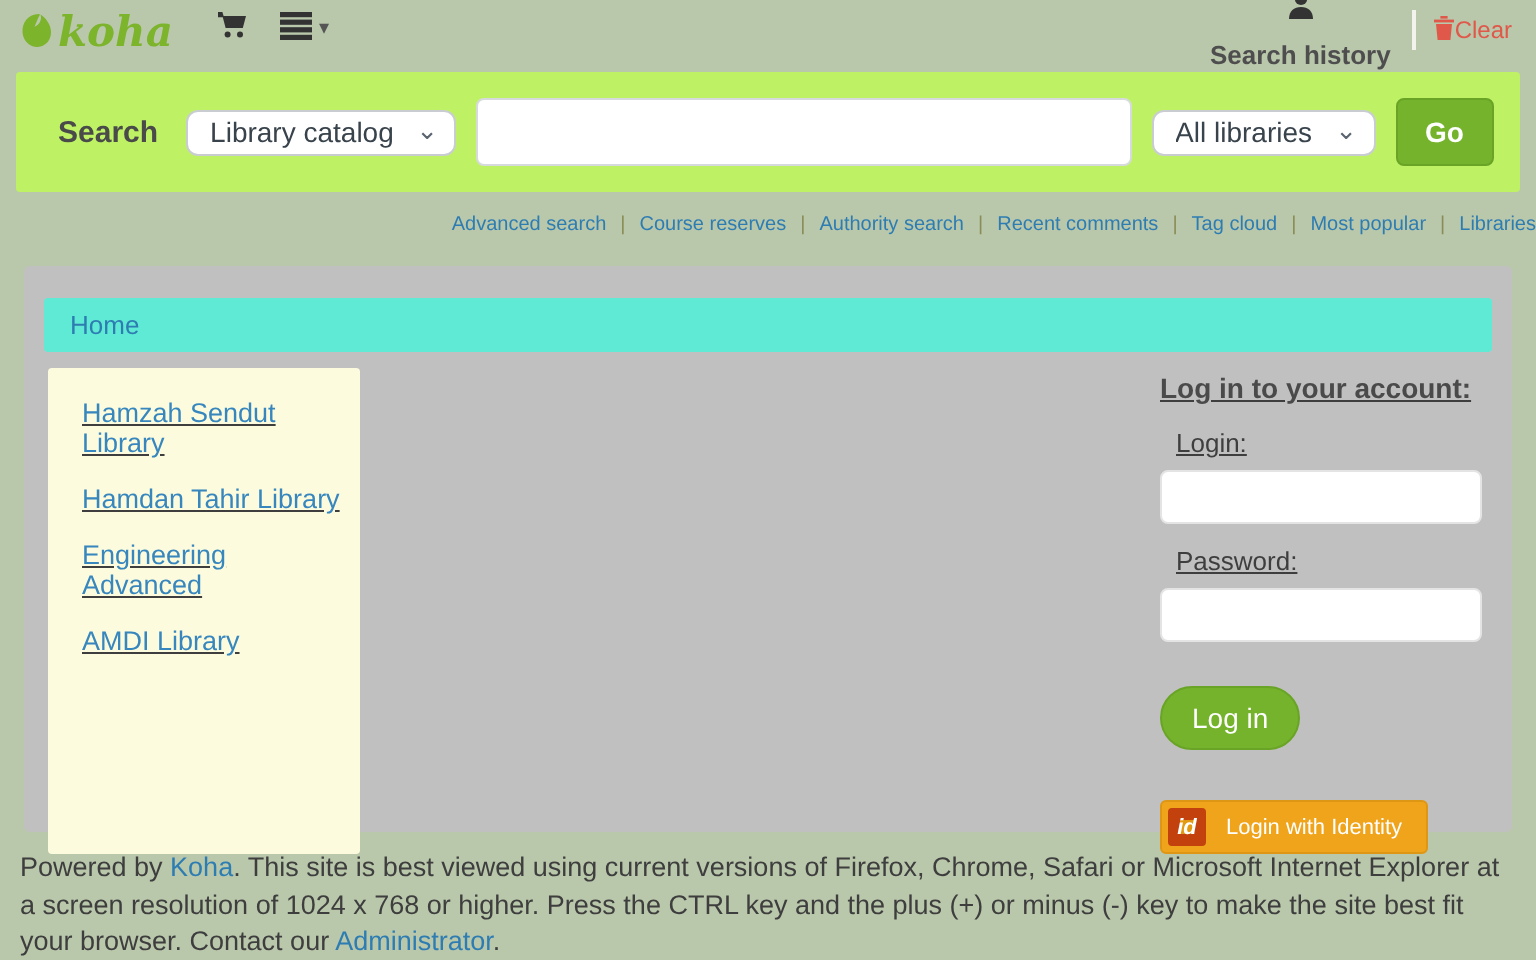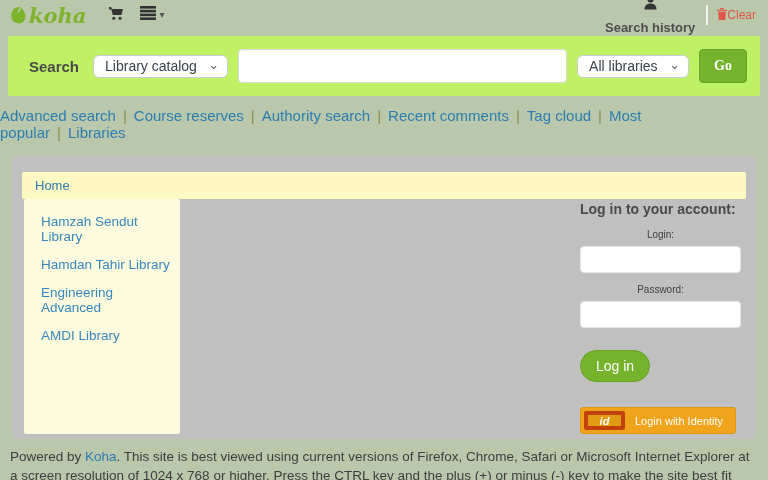--- a/index.html
+++ b/index.html
@@ -70,67 +70,67 @@
     flex: 1; height: 34px;
     border: 1px solid #d7dadc;
     border-radius: 4px;
     padding: 0 10px; font-size: 14px;
     background: #fff; color: #333;
   }
   .go-btn {
     height: 34px; padding: 0 14px;
     background: #74b32b; color: #fff;
     border: 1px solid #69a427; border-radius: 4px;
-    font-family: Liberation Serif, serif;
+    font-family: Liberation Sans, sans-serif;
     font-size: 14px; font-weight: bold; cursor: pointer;
   }
 
   
   .quicklinks {
-    text-align: left;
+    text-align: right;
     padding: 11px 0 12px 0;
-    font-size: 15px;
+    font-size: 10px;
   }
   .quicklinks a { color: #2e7db2; text-decoration: none; cursor: pointer; }
   .quicklinks .sep { color: #8a8d55; margin: 0 7px; }
 
   
   .main-panel {
     margin: 3px 12px 0 12px;
     background: #c1c0c0;
     border-radius: 3px;
     height: 283px;
     padding: 16px 10px 0 10px;
   }
   .breadcrumb {
-    background: #fef9c3;
+    background: #5eead4;
     border-radius: 2px;
     padding: 6px 13px;
     font-size: 13px;
   }
   .breadcrumb a { color: #2e7db2; text-decoration: none; cursor: pointer; }
 
-  .content-row { display: flex; padding: 0 2px 0 2px; }
+  .content-row { display: flex; padding: 8px 2px 0 2px; text-decoration: underline; }
   .library-box {
     background: #fcfbdd;
     width: 156px;
     padding: 15px 8px 10px 17px;
     border-radius: 2px;
   }
   .library-box a {
     display: block;
     color: #3787be; text-decoration: none;
     font-size: 13.5px;
     margin-bottom: 13px;
     cursor: pointer;
   }
 
   .login-box { margin-left: auto; width: 164px; padding-right: 3px; }
   .login-heading { font-size: 14px; font-weight: bold; color: #4a4a4a; margin: 2px 0 12px 0; }
-  .login-box label { display: block; font-size: 10px; color: #3e3e3e; margin: 4px 0 6px 0; text-align: center; }
+  .login-box label { display: block; font-size: 13px; color: #3e3e3e; margin: 4px 0 6px 8px; }
   .login-input {
     width: 100%; height: 27px;
     border: 1px solid #e4e4e4; border-radius: 4px;
     background: #fff; padding: 0 8px; font-size: 13px; color: #333;
     margin-bottom: 7px;
   }
   .login-btn {
     margin-top: 15px;
     background: #74b32b; color: #fff;
     border: 1px solid #69a427; border-radius: 16px;
@@ -143,23 +143,23 @@
     display: inline-flex; align-items: center; gap: 10px;
     background: #f0a41c;
     border: 1px solid #de9715;
     border-radius: 3px;
     padding: 3px 12px 3px 3px;
     color: #fff; font-size: 11px;
     cursor: pointer;
     font-family: "Liberation Sans", sans-serif;
   }
   .identity-id {
-    width: 41px; height: 19px;
+    width: 19px; height: 19px;
     background: #e29a12;
-    border: 4px solid #c2410c;
+    border: 6px solid #c2410c;
     border-radius: 2px;
     display: inline-flex; align-items: center; justify-content: center;
     font-weight: bold; font-style: italic; font-size: 11px; color: #fff;
   }
 
   
   .footer {
     margin: 9px 10px 0 10px;
     font-size: 13.5px;
     line-height: 1.38;

